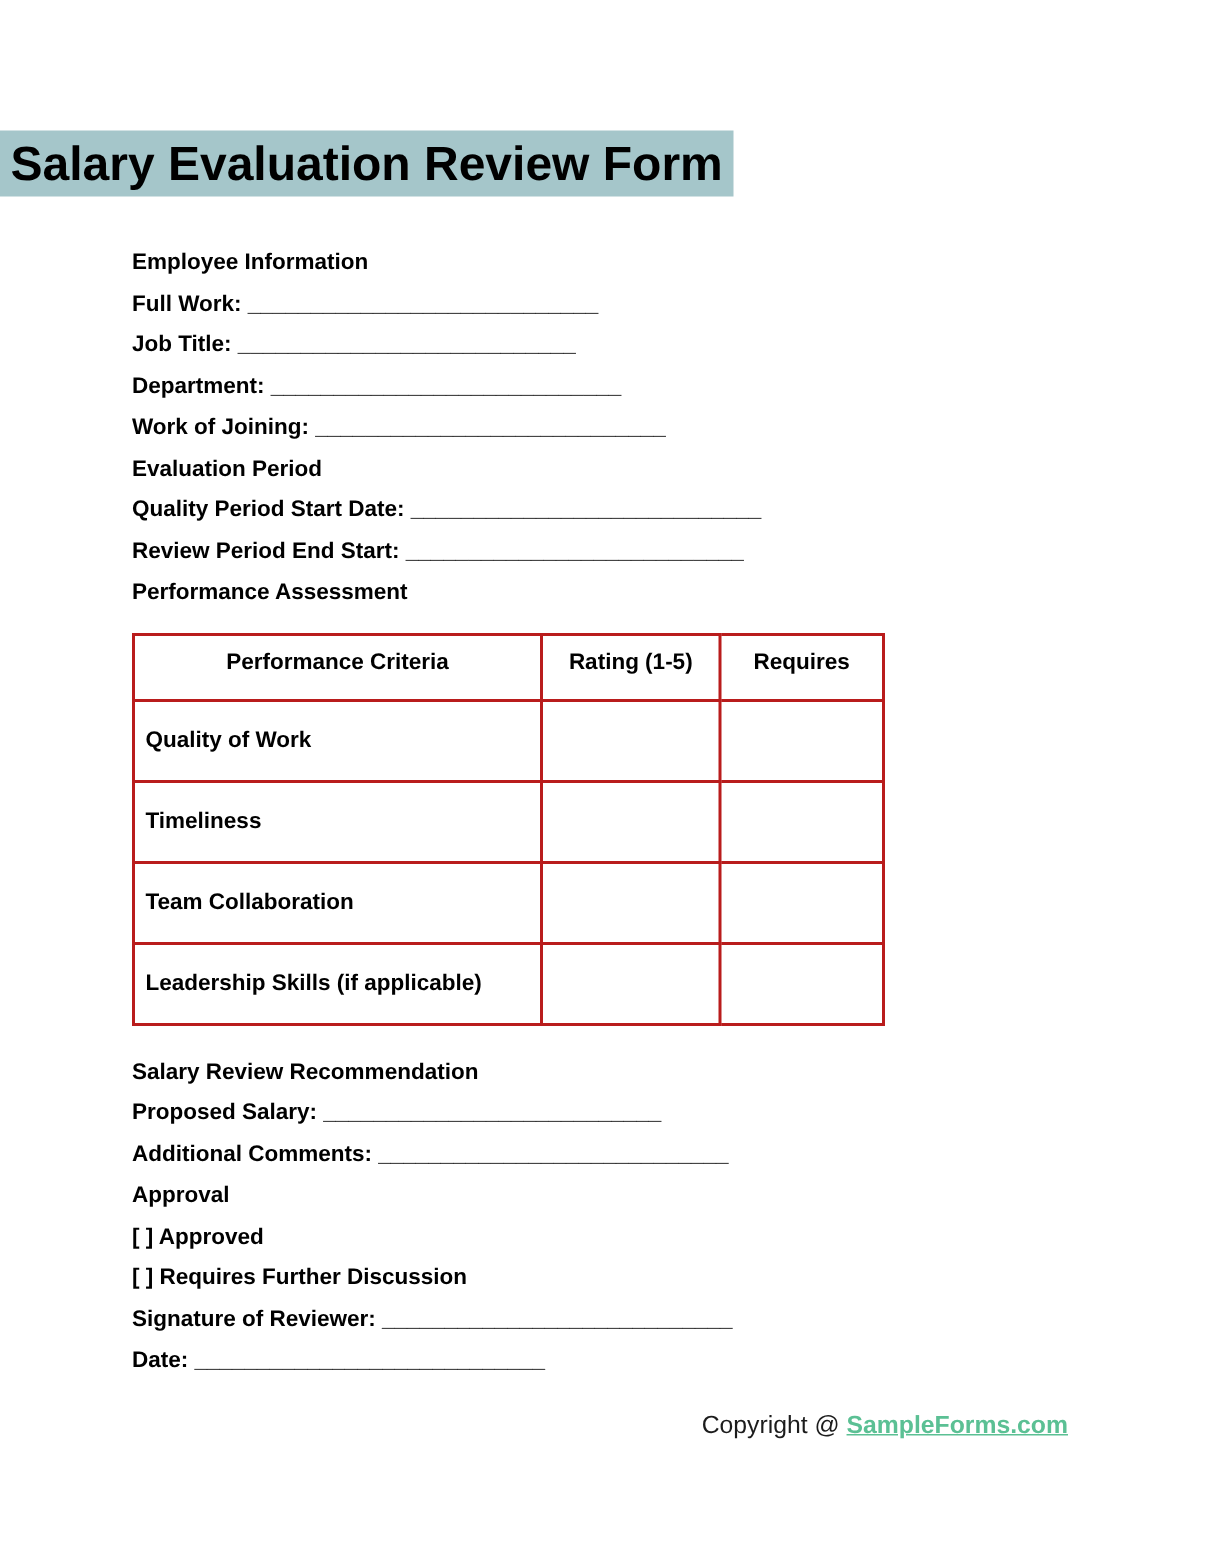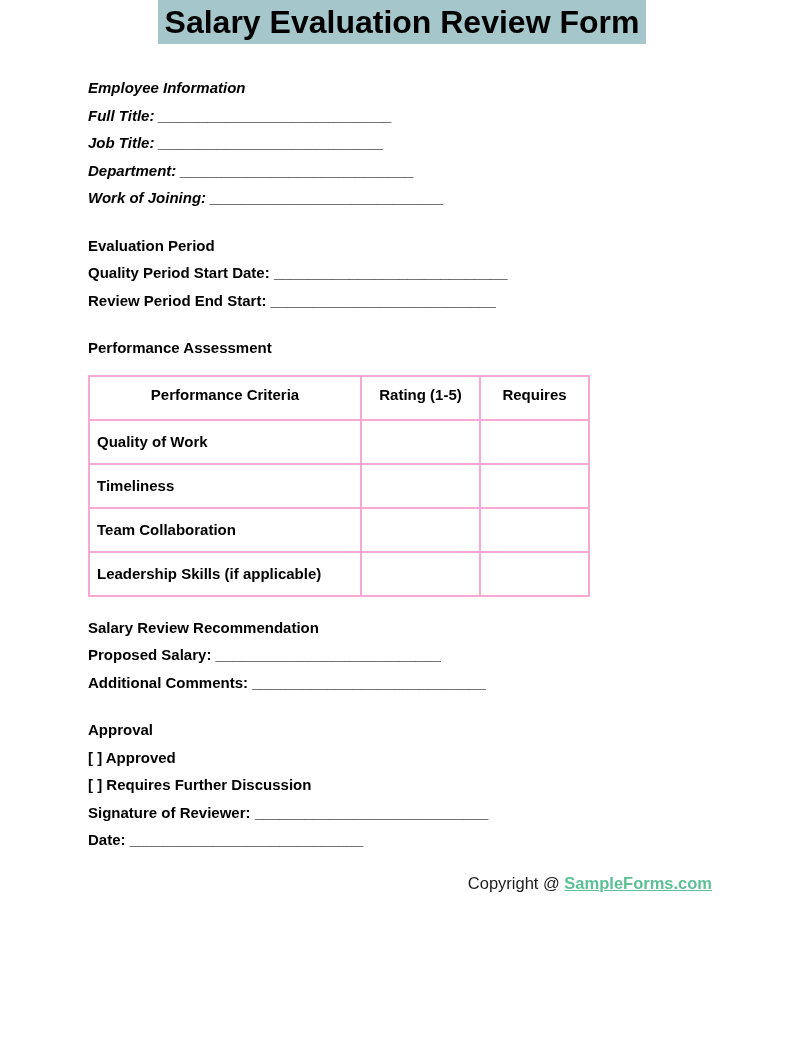--- a/index.html
+++ b/index.html
@@ -9,64 +9,65 @@
     background: #ffffff;
   }
   body {
     width: 804px;
     height: 1038px;
     font-family: "Liberation Sans", sans-serif;
     color: #000000;
     overflow: hidden;
   }
   .title-wrap {
-    text-align: center;
+    margin-top: 87px;
+    text-align: left;
   }
   .title-hl {
     display: inline-block;
     background: #a5c6ca;
     font-size: 32px;
     font-weight: bold;
     line-height: 44px;
     padding: 0 7px;
     white-space: nowrap;
   }
   .content {
     margin-left: 88px;
     margin-top: 30px;
   }
-  .sec { margin-top: 20px; }
-  .sec.first { margin-top: 0; font-style: italic; }
+  .sec { margin-top: 0; }
+  .sec.first { margin-top: 0; }
   .line {
     margin: 0;
     font-size: 15px;
     font-weight: bold;
     line-height: 27.5px;
     white-space: nowrap;
   }
   .blank { letter-spacing: 0; }
   table.perf {
     border-collapse: collapse;
     margin-top: 13px;
     table-layout: fixed;
   }
   table.perf th, table.perf td {
-    border: 2px solid #f9a8d4;
+    border: 2px solid #b91c1c;
     font-size: 15px;
     font-weight: bold;
     overflow: hidden;
   }
   table.perf th {
     height: 44px;
     text-align: center;
     vertical-align: top;
     padding: 9px 6px 0 6px;
   }
   table.perf td {
-    height: 44px;
+    height: 54px;
     vertical-align: middle;
     padding: 0 6px;
   }
   table.perf td.crit {
     text-align: left;
     padding-left: 7px;
   }
   .col-criteria { width: 272px; }
   .col-rating  { width: 119px; }
   .col-comments{ width: 109px; }
@@ -91,21 +92,21 @@
 <div>
 
   <div class="title-wrap">
     <span class="title-hl">Salary Evaluation Review Form</span>
   </div>
 
   <div class="content">
 
     <div class="sec first">
       <p class="line">Employee Information</p>
-      <p class="line"><span>Full Title:</span> <span class="blank">____________________________</span></p>
+      <p class="line"><span>Full Work:</span> <span class="blank">____________________________</span></p>
       <p class="line"><span>Job Title:</span> <span class="blank">___________________________</span></p>
       <p class="line"><span>Department:</span> <span class="blank">____________________________</span></p>
       <p class="line"><span>Work of Joining:</span> <span class="blank">____________________________</span></p>
     </div>
 
     <div class="sec">
       <p class="line">Evaluation Period</p>
       <p class="line"><span>Quality Period Start Date:</span> <span class="blank">____________________________</span></p>
       <p class="line"><span>Review Period End Start:</span> <span class="blank">___________________________</span></p>
     </div>

